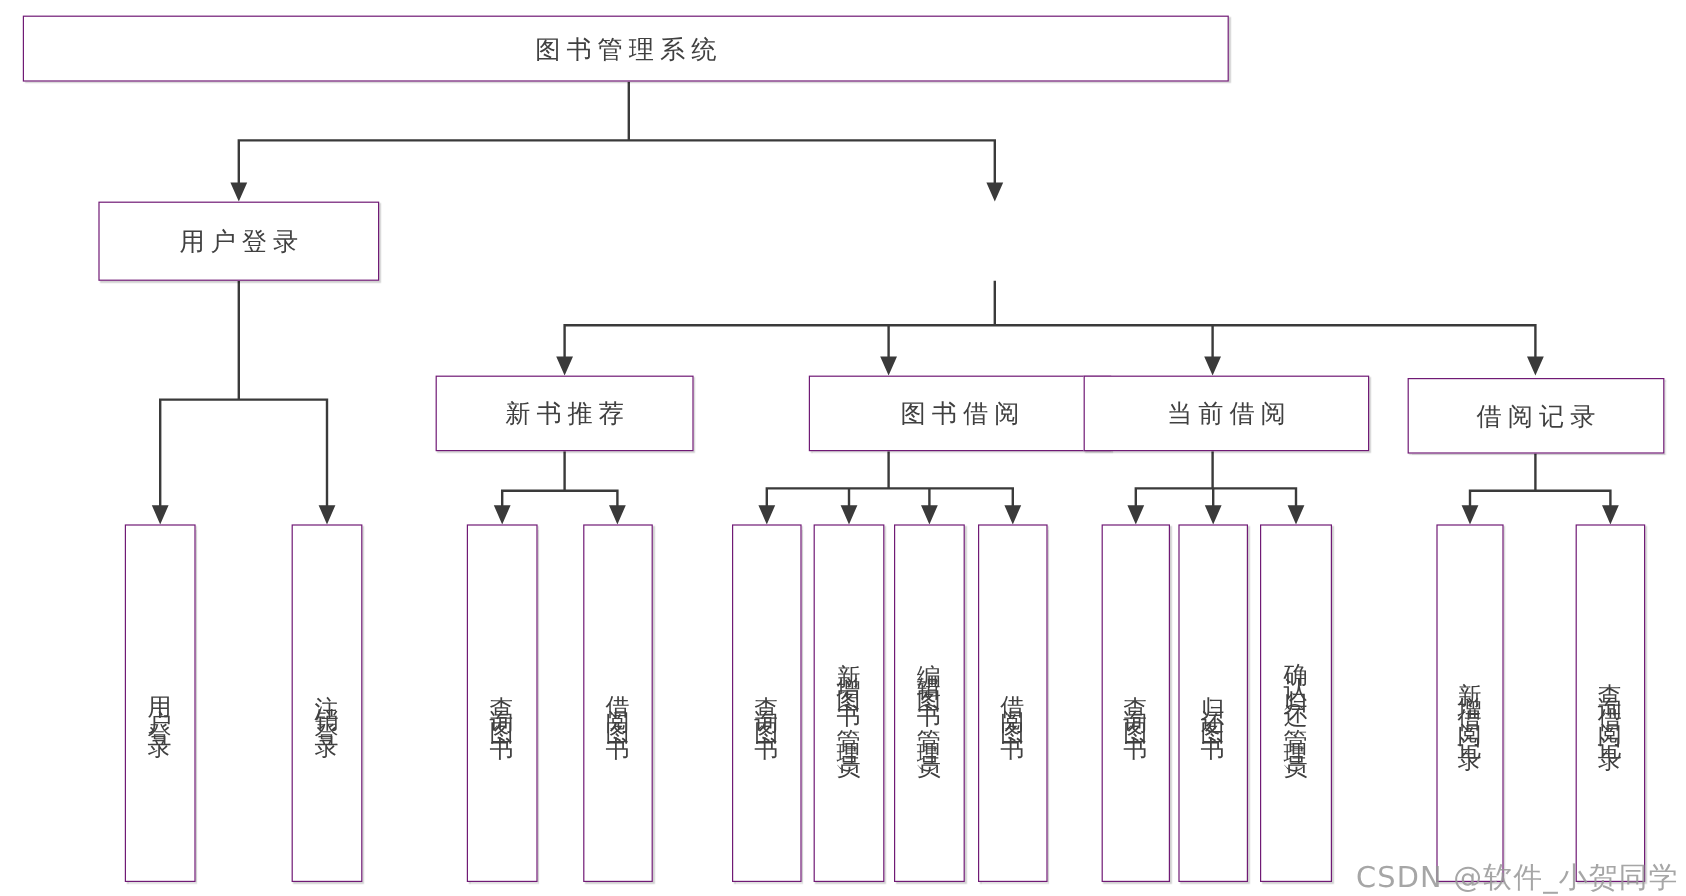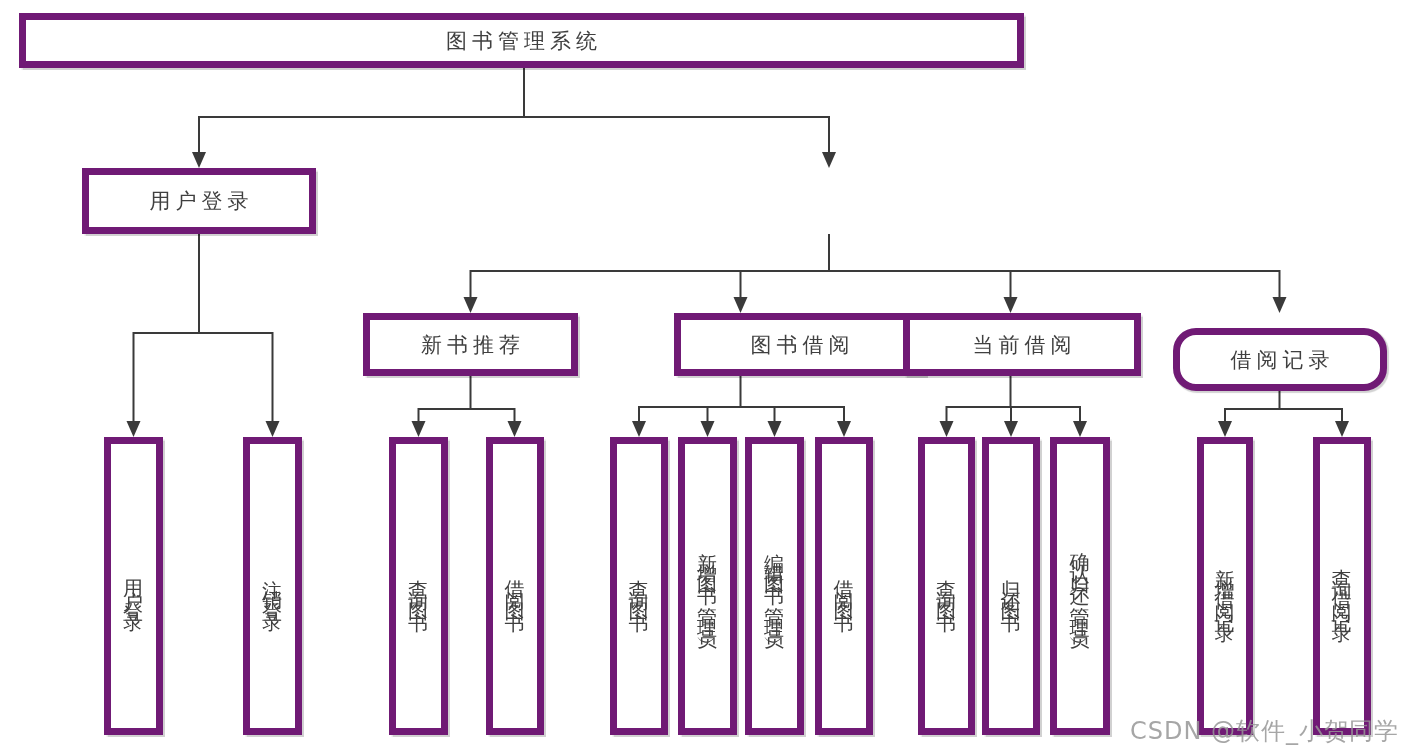--- a/index.html
+++ b/index.html
@@ -7,21 +7,21 @@
     position:relative;
     width:1405px;height:747px;
     background:#ffffff;
     font-family:"DejaVu Sans","Liberation Sans",sans-serif;
     overflow:hidden;
   }
   #connectors{position:absolute;left:0;top:0;}
   .box{
     position:absolute;
     background:#ffffff;
-    border:7px solid #701a75;
+    border:1px solid #701a75;
     box-sizing:border-box;
     display:flex;
     align-items:center;
     justify-content:center;
     color:#404040;
     box-shadow:1.5px 1.5px 1px rgba(0,0,0,0.18);
     z-index:2;
   }
   .h-label{
     font-size:21px;
@@ -39,21 +39,21 @@
   }
   
   .n-root{left:19px;top:13px;width:1005px;height:55px;}
   
   .n-user-login{left:82px;top:168px;width:234px;height:66px;}
   .n-book-mgmt{left:711px;top:168px;width:236px;height:66px;}
   
   .n-sec0{left:363px;top:313px;width:215px;height:63px;}
   .n-sec1{left:633px;top:313px;width:252px;height:63px;margin-left:41px;}
   .n-sec2{left:903px;top:313px;width:238px;height:63px;}
-  .n-sec3{left:1173px;top:328px;width:214px;height:63px;border-radius:23px;}
+  .n-sec3{left:1173px;top:315px;width:214px;height:63px;}
   
   .leaf{top:437px;height:298px;}
   .l-ul0{left:104px;width:59px;}
   .l-ul1{left:243px;width:59px;}
   .l-s0c0{left:389px;width:59px;}
   .l-s0c1{left:486px;width:58px;}
   .l-s1c0{left:610px;width:58px;}
   .l-s1c1{left:678px;width:59px;}
   .l-s1c2{left:745px;width:59px;}
   .l-s1c3{left:815px;width:58px;}

